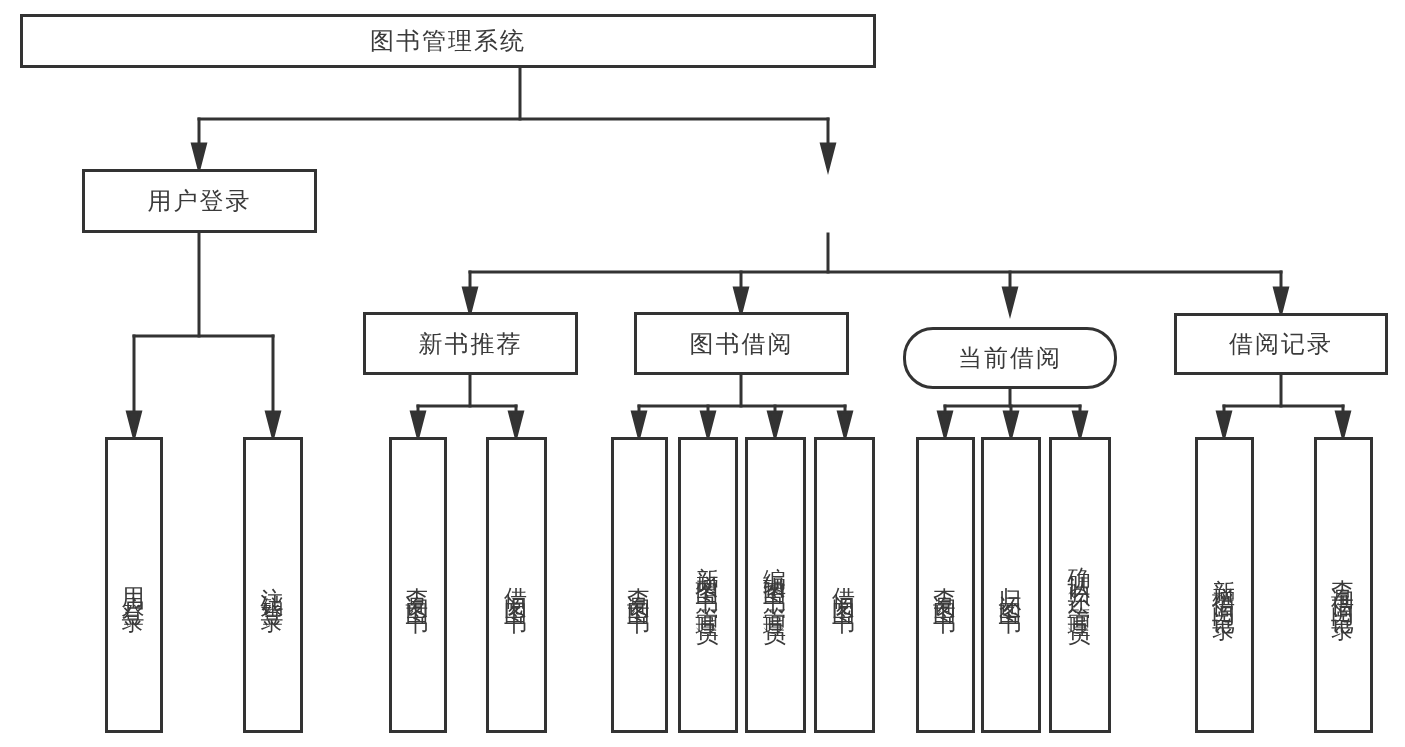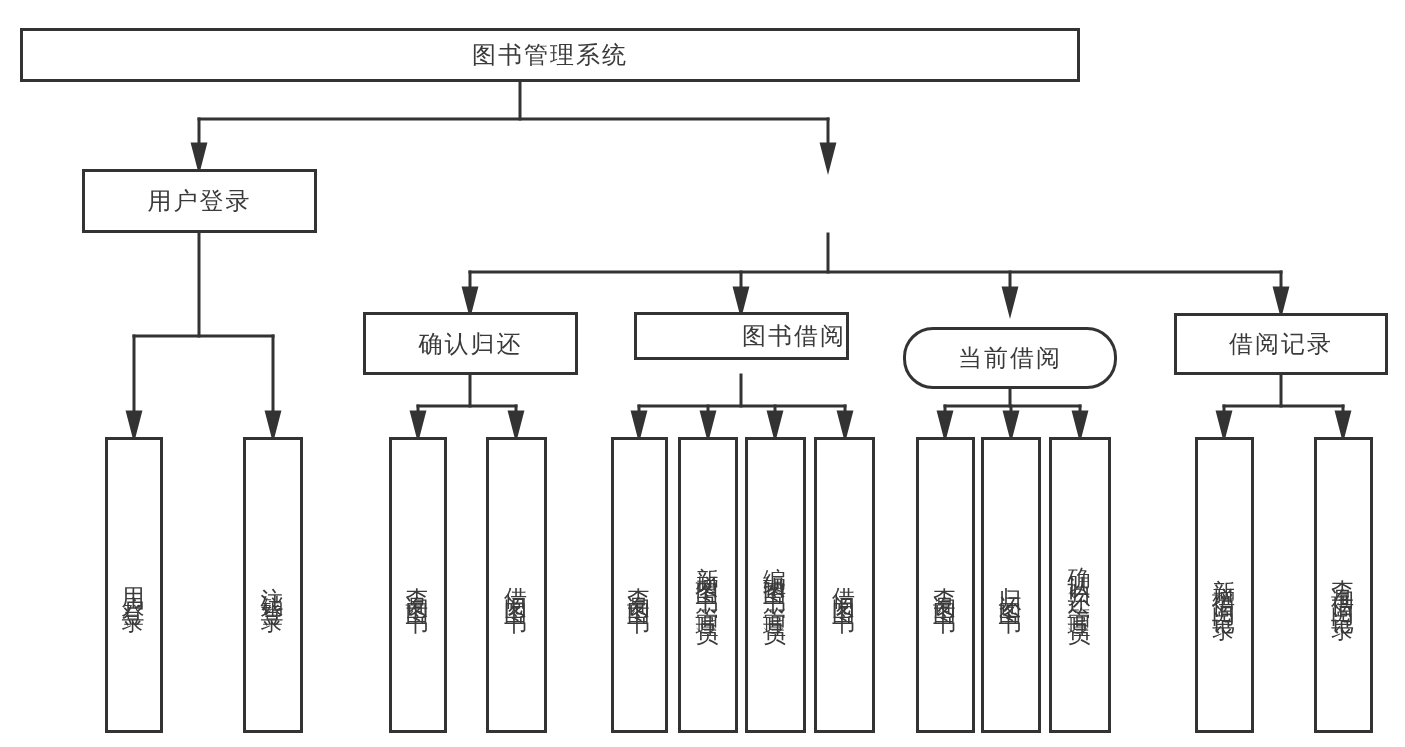--- a/index.html
+++ b/index.html
@@ -103,32 +103,32 @@
 
       <line x1="1281" y1="375" x2="1281" y2="406"></line>
       <line x1="1224" y1="406" x2="1343" y2="406"></line>
       <line x1="1224" y1="406" x2="1224" y2="414"></line>
       <polygon points="1217.5,412 1230.5,412 1224,437"></polygon>
       <line x1="1343" y1="406" x2="1343" y2="414"></line>
       <polygon points="1336.5,412 1349.5,412 1343,437"></polygon>
     </g>
   </svg>
 
-  <div class="box hbox" style="left:20px;top:28px;width:1060px;height:54px;">
+  <div class="box hbox" style="left:20px;top:14px;width:856px;height:54px;">
     <span>图书管理系统</span>
   </div>
 
   <div class="box hbox" style="left:82px;top:169px;width:235px;height:64px;">
     <span>用户登录</span>
   </div>
 
   <div class="box hbox" style="left:363px;top:312px;width:215px;height:63px;">
-    <span>确认归还</span>
+    <span>新书推荐</span>
   </div>
-  <div class="box hbox" style="left:634px;top:312px;width:215px;height:48px;justify-content:flex-end;">
+  <div class="box hbox" style="left:634px;top:312px;width:215px;height:63px;">
     <span>图书借阅</span>
   </div>
   <div class="box hbox" style="left:903px;top:327px;width:214px;height:62px;border-radius:30px;">
     <span>当前借阅</span>
   </div>
   <div class="box hbox" style="left:1174px;top:313px;width:214px;height:62px;">
     <span>借阅记录</span>
   </div>
 
   <div class="box leaf" style="left:105px;top:437px;width:58px;height:296px;">

